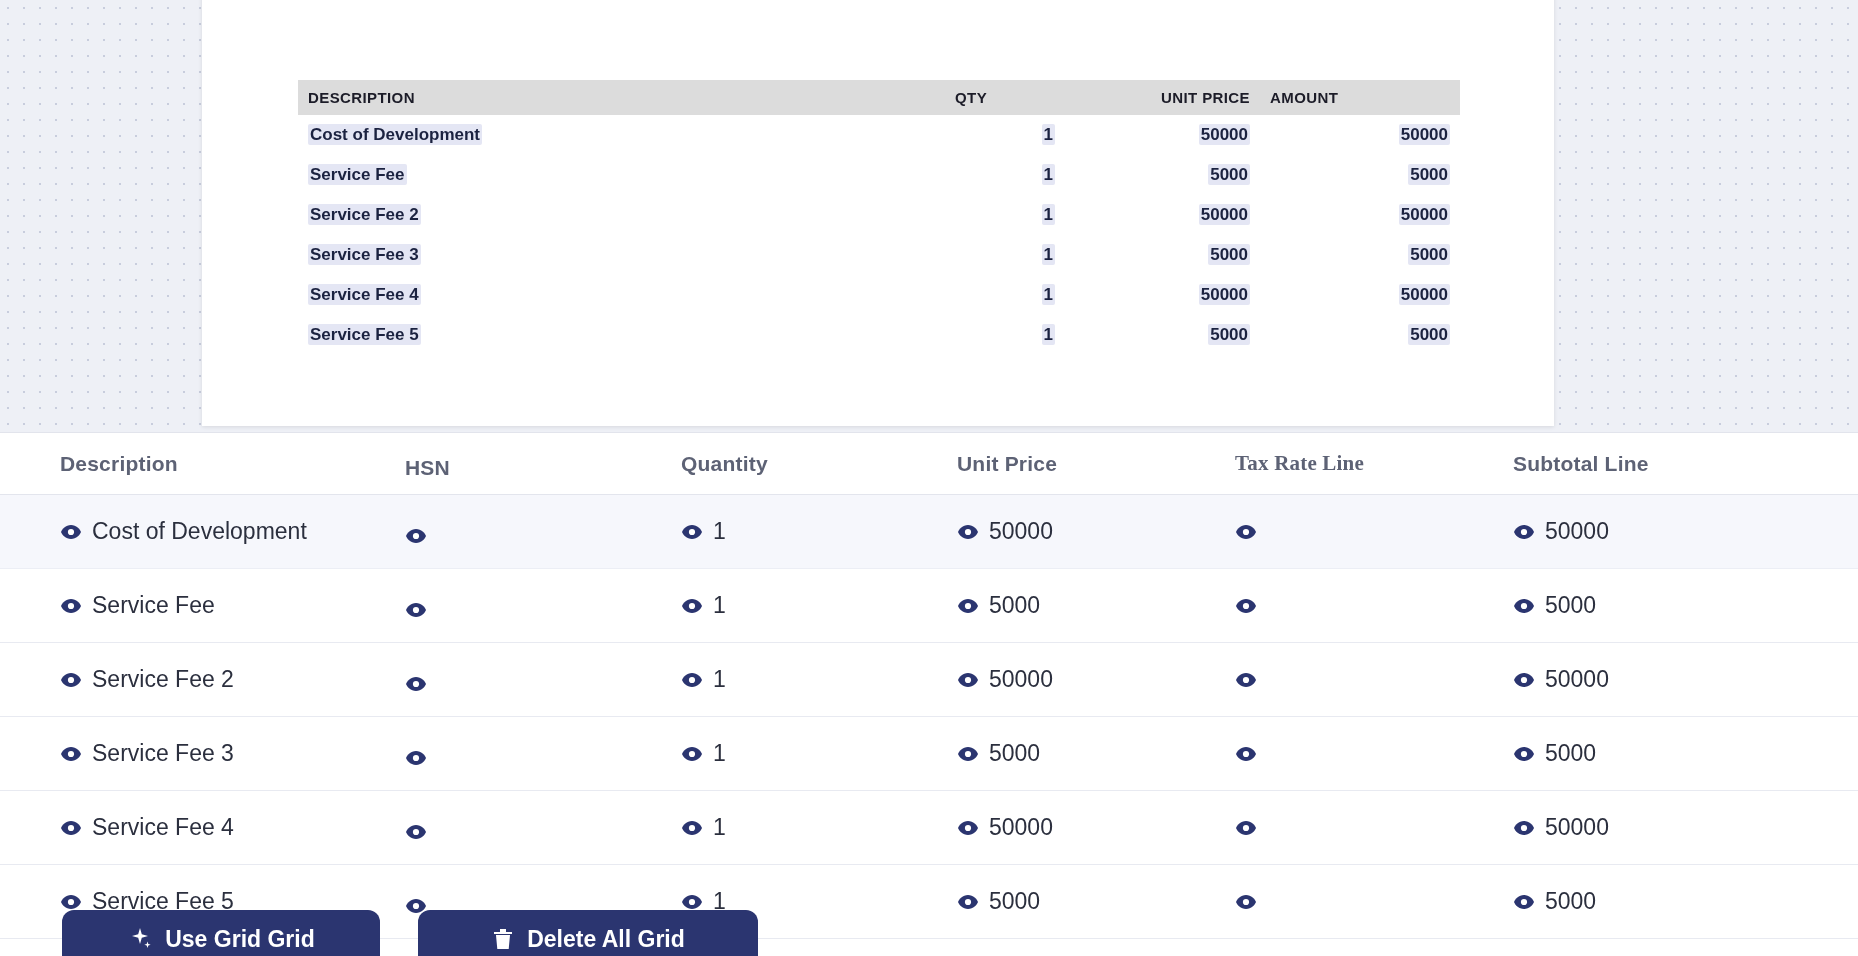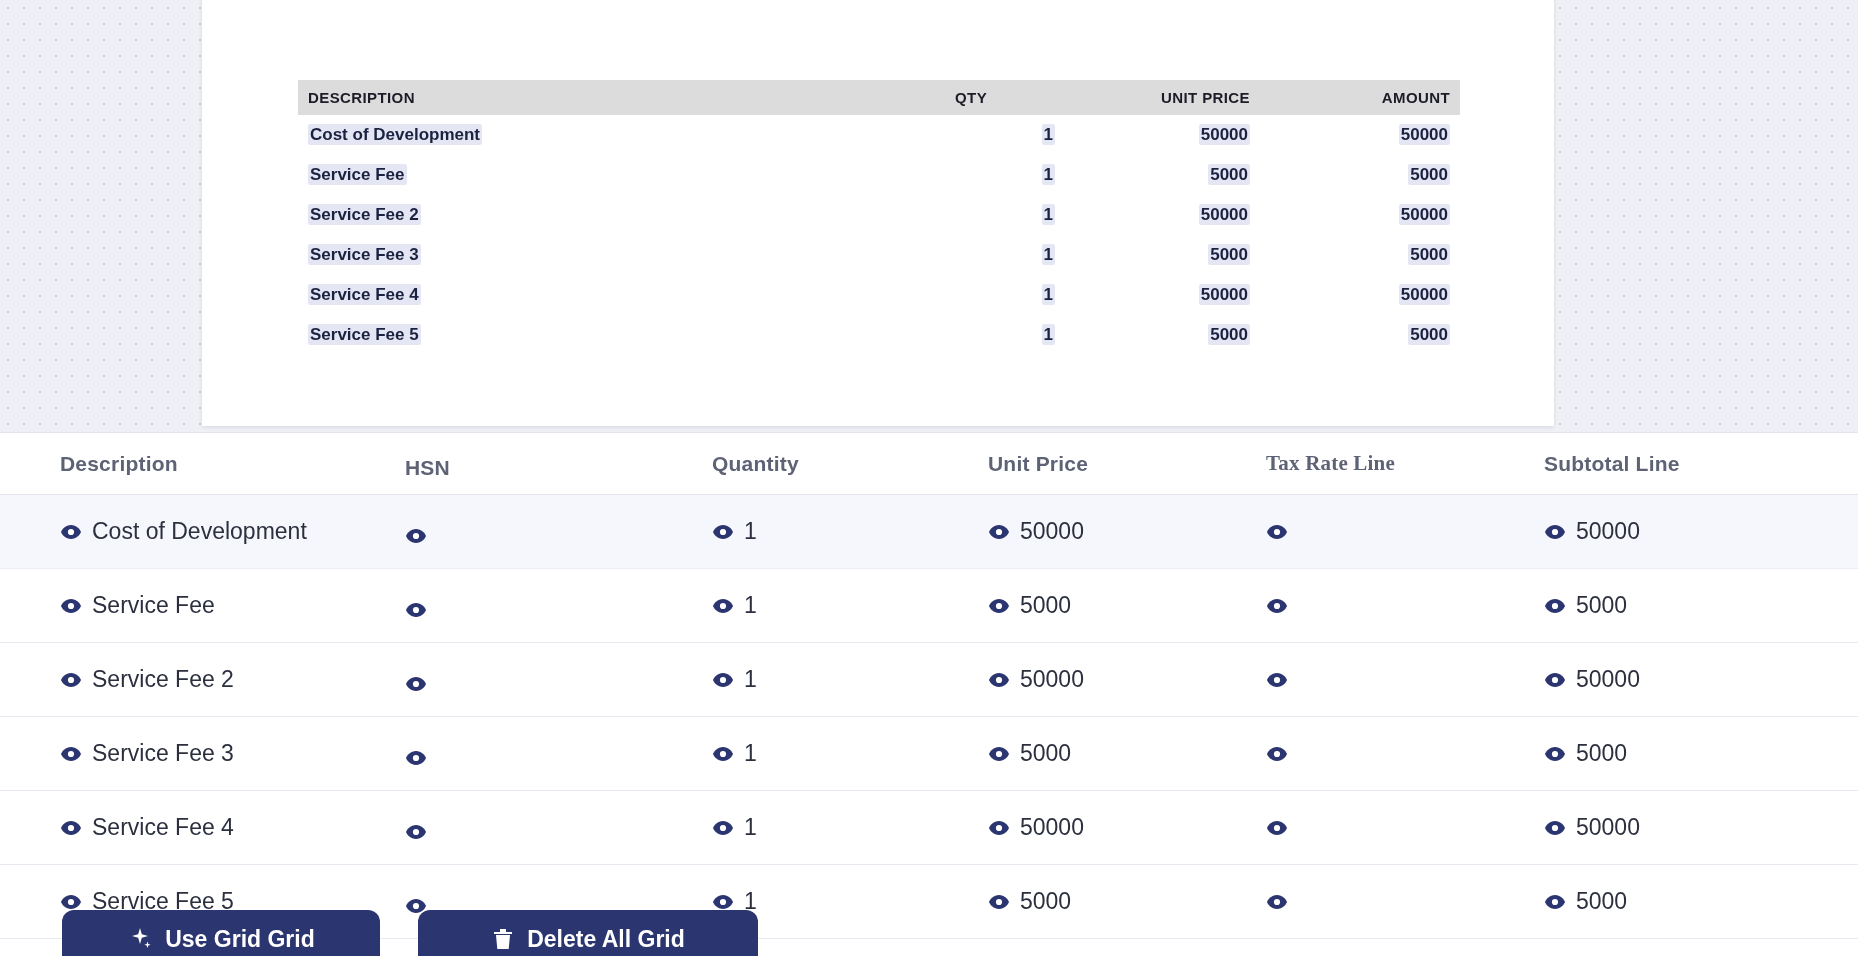--- a/index.html
+++ b/index.html
@@ -46,21 +46,21 @@
     color: #1c1c28;
     font-weight: bold;
     font-size: 15px;
     letter-spacing: 0.4px;
     padding: 9px 10px;
     text-transform: uppercase;
   }
   .doc-table thead th.th-desc { text-align: left; }
   .doc-table thead th.th-qty { text-align: left; width: 120px; }
   .doc-table thead th.th-price { text-align: right; width: 195px; }
-  .doc-table thead th.th-amount { text-align: right; width: 200px; }
+  .doc-table thead th.th-amount { text-align: left; width: 200px; }
 
   .doc-table tbody td {
     padding: 10px 10px;
     color: #1b2240;
     font-weight: bold;
     font-size: 17px;
     white-space: nowrap;
   }
   .doc-table tbody td.c-desc { text-align: left; }
   .doc-table tbody td.c-qty,
@@ -90,21 +90,21 @@
   }
   .grid-header .hcell {
     font-size: 21px;
     font-weight: bold;
     color: #5d6275;
     letter-spacing: 0.2px;
   }
 
   .col-desc   { width: 345px; flex: 0 0 345px; }
   .col-hsn    { width: 276px; flex: 0 0 276px; margin-top: 8px; }
-  .col-qty    { width: 276px; flex: 0 0 276px; margin-left: 31px; }
+  .col-qty    { width: 276px; flex: 0 0 276px; }
   .col-price  { width: 278px; flex: 0 0 278px; }
   .col-tax    { width: 278px; flex: 0 0 278px; font-family: Liberation Serif, serif; }
   .col-sub    { width: 300px; flex: 0 0 300px; }
 
   .grid-row {
     display: flex;
     align-items: center;
     height: 74px;
     padding-left: 60px;
     border-bottom: 1px solid #e8eaf1;

